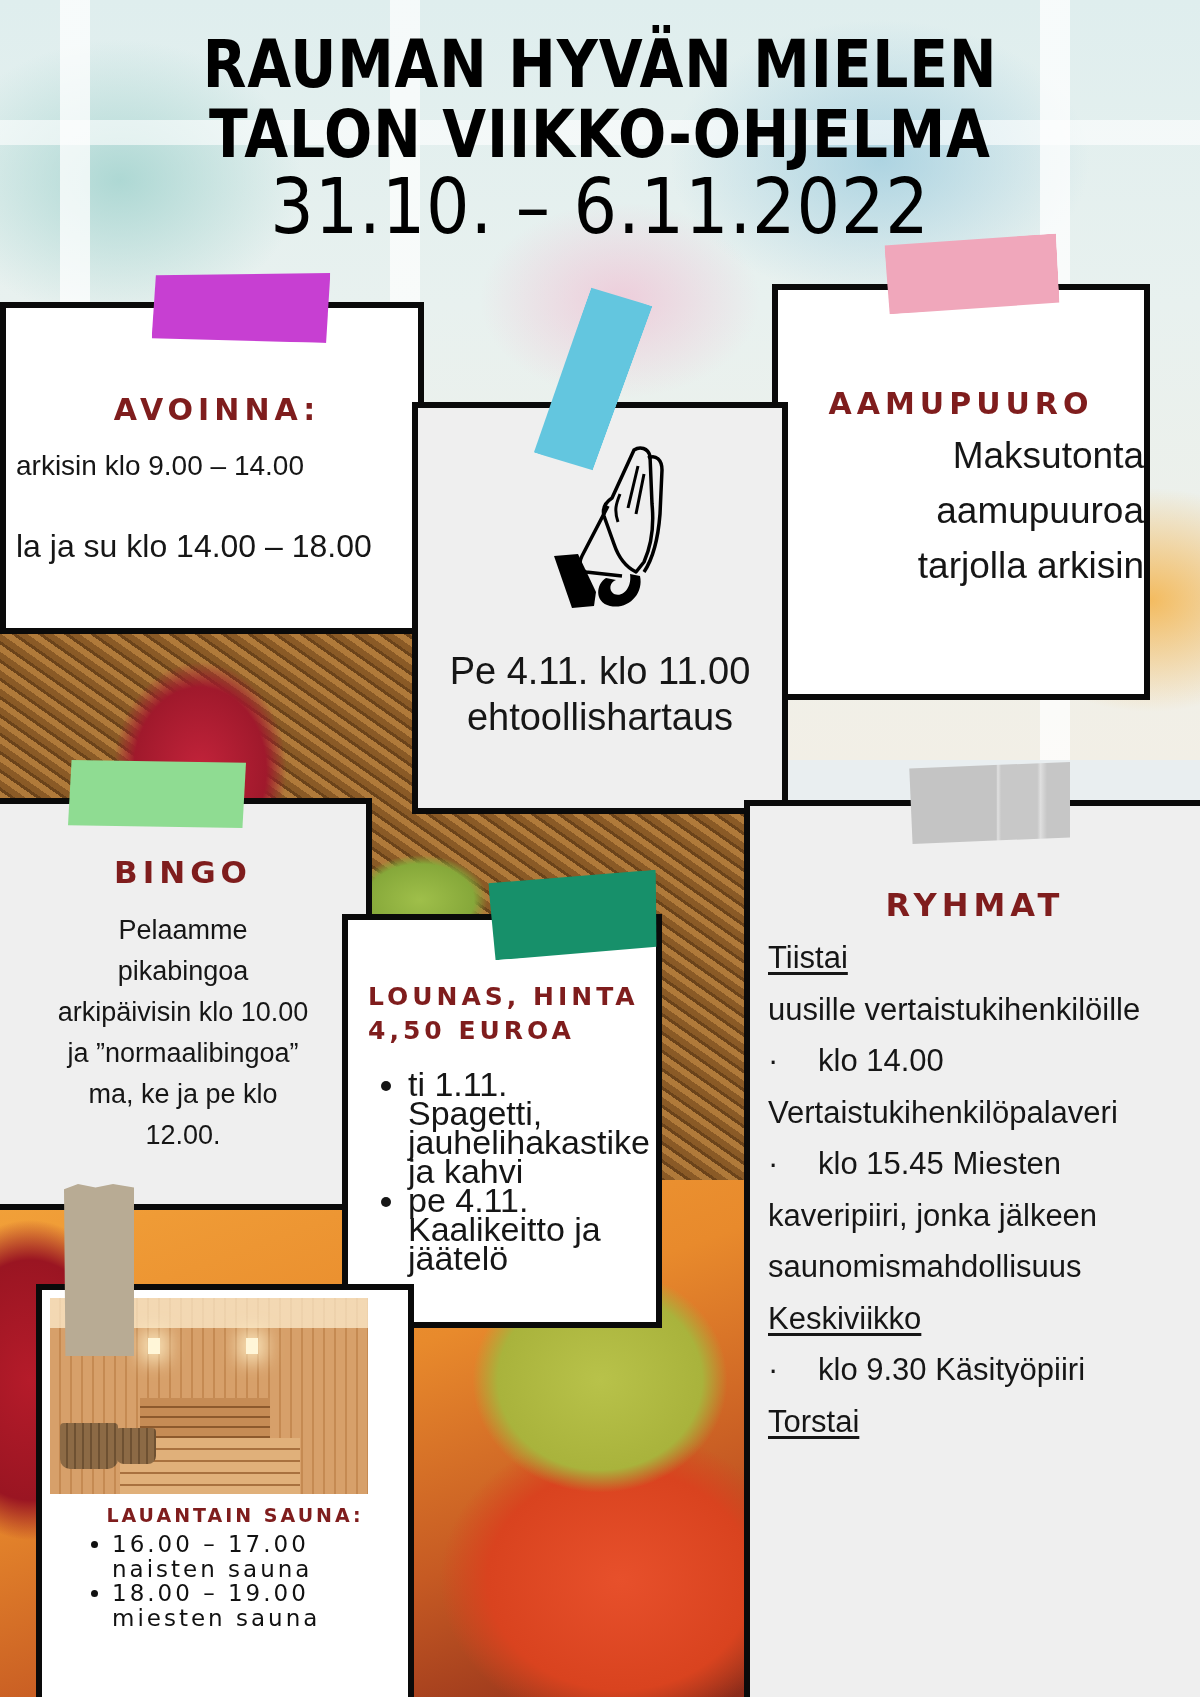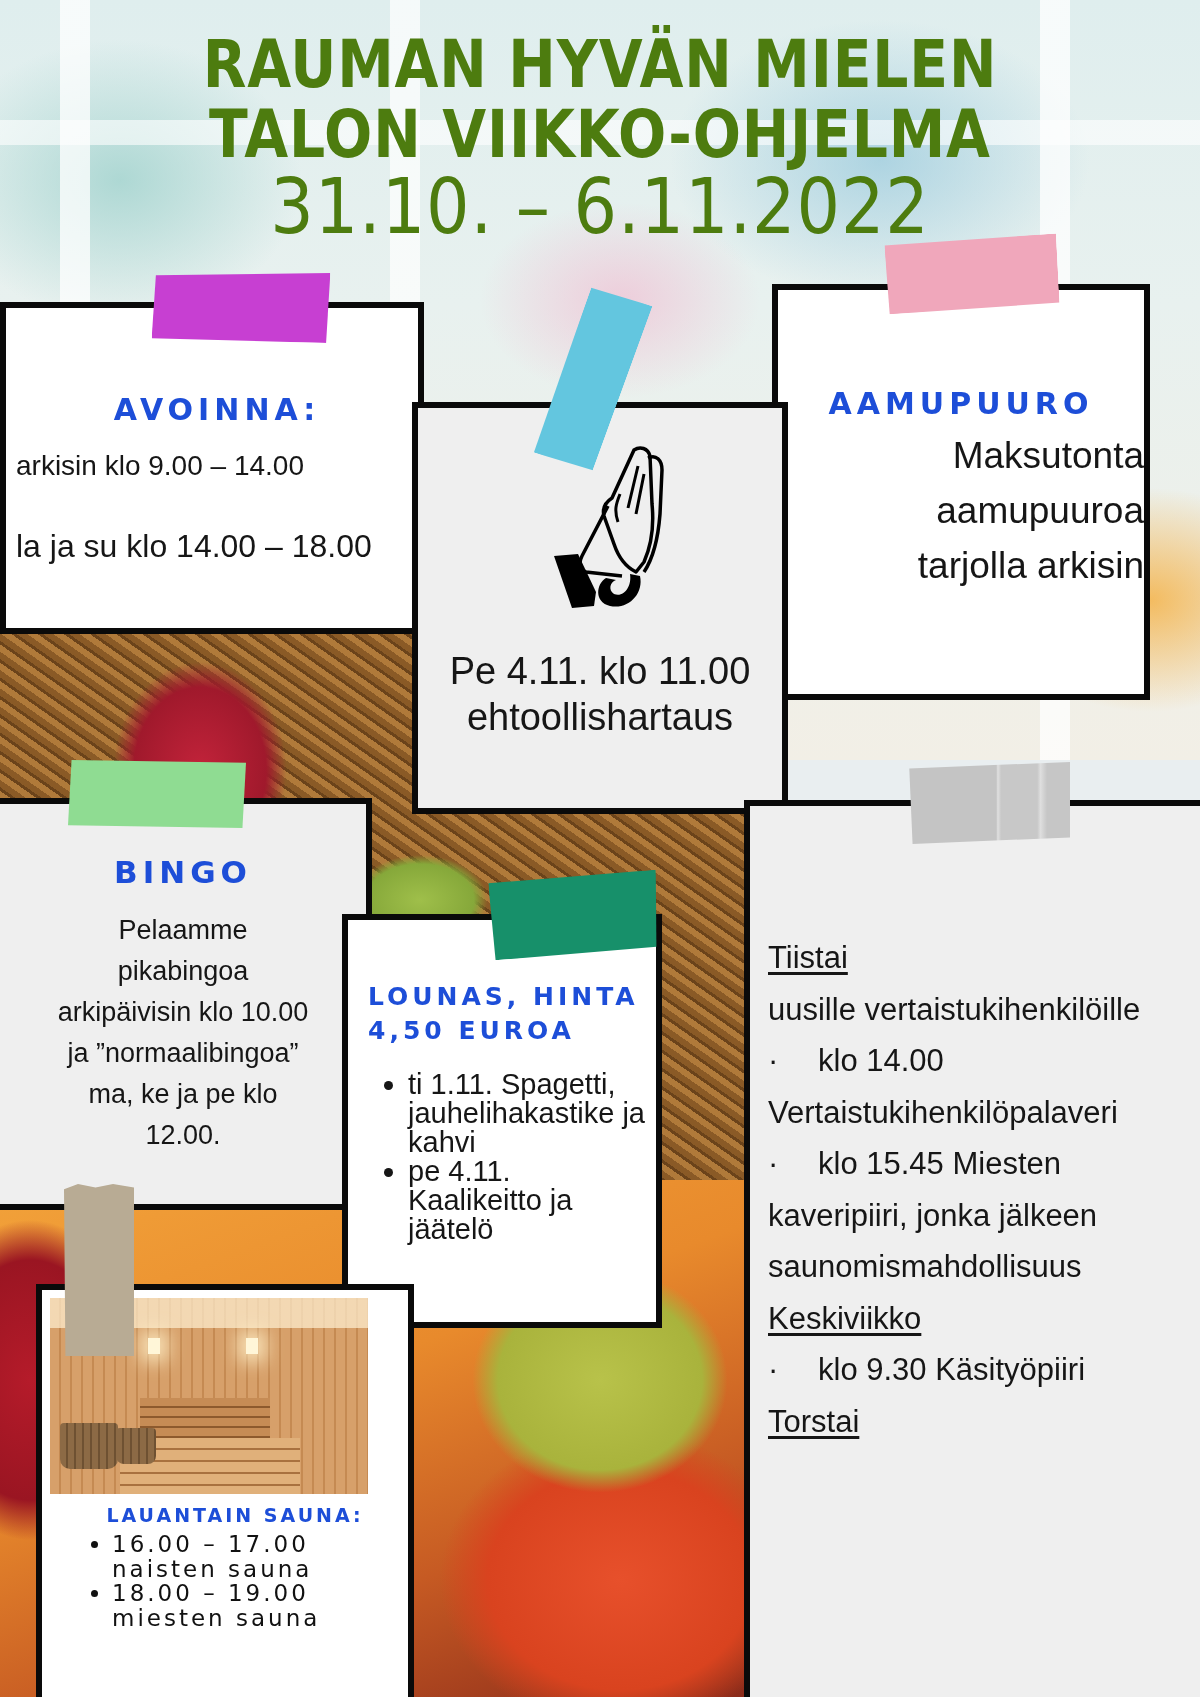--- a/index.html
+++ b/index.html
@@ -38,34 +38,34 @@
     background:
       radial-gradient(ellipse 170px 150px at 600px 200px, #b8c24a 0%, #a9b33c 60%, rgba(169,179,60,0) 75%),
       radial-gradient(ellipse 240px 200px at 620px 400px, #e7502b 0%, #d9431f 55%, rgba(217,67,31,0) 75%),
       radial-gradient(ellipse 140px 200px at 30px 200px, #b51b2a 0%, #9a1522 60%, rgba(154,21,34,0) 80%),
       linear-gradient(160deg, #f2a23a 0%, #e88a2c 40%, #c65a23 70%, #8a2a1a 100%);
   }
   
   .title {
     position: absolute; left: 0; top: 30px; width: 1200px;
     text-align: center; font-family: "DejaVu Sans", sans-serif;
-    font-weight: bold; color: #4d7c0f; line-height: 70px;
+    font-weight: bold; color: #000000; line-height: 70px;
     letter-spacing: 1px;
   }
   .title .l { font-size: 66px; transform: scaleX(0.86); display: block; }
   .title .d { font-size: 76px; font-weight: normal; transform: scaleX(0.9); display: block; margin-top: 2px; }
   
   .panel {
     position: absolute; border: 6px solid #0a0a0a; background: #fff;
   }
   .panel.grey { background: #efefef; }
   .tape { position: absolute; }
   .heading {
     font-family: "DejaVu Sans", sans-serif; font-weight: bold;
-    letter-spacing: 5px; color: #1d4ed8; text-align: center;
+    letter-spacing: 5px; color: #7f1d1d; text-align: center;
   }
   .body-text { font-family: "Liberation Sans", sans-serif; color: #161616; }
 
   
   #p-avoinna { left: 0; top: 302px; width: 424px; height: 332px; }
   #p-avoinna .heading { position: absolute; left: 0; right: 0; top: 84px; font-size: 30px; padding-left: 10px; }
   #p-avoinna .line1 { position: absolute; left: 10px; top: 142px; font-size: 28px; }
   #p-avoinna .line2 { position: absolute; left: 10px; top: 220px; font-size: 32px; }
 
   
@@ -79,21 +79,21 @@
   #p-aamu .txt { position: absolute; left: 0; right: 0; top: 138px; text-align: right; font-size: 37px; line-height: 55px; }
 
   
   #p-bingo { left: -6px; top: 798px; width: 378px; height: 412px; }
   #p-bingo .heading { position: absolute; left: 0; right: 0; top: 50px; font-size: 31px; }
   #p-bingo .txt { position: absolute; left: 0; right: 0; top: 106px; text-align: center; font-size: 27px; line-height: 41px; }
 
   
   #p-lounas { left: 342px; top: 914px; width: 320px; height: 414px; }
   #p-lounas .heading { position: absolute; left: 20px; right: 10px; top: 60px; font-size: 25px; text-align: left; letter-spacing: 4px; line-height: 34px; }
-  #p-lounas ul { position: absolute; left: 60px; right: 10px; top: 150px; font-size: 29px; line-height: 29px; }
+  #p-lounas ul { position: absolute; left: 60px; right: 10px; top: 150px; font-size: 34px; line-height: 29px; }
   #p-lounas li { margin-bottom: 0; }
 
   
   #p-ryhmat { left: 744px; top: 800px; width: 462px; height: 904px; }
   #p-ryhmat .heading { position: absolute; left: 0; right: 0; top: 80px; font-size: 32px; }
   #p-ryhmat .list { position: absolute; left: 18px; right: 0; top: 126px; font-size: 31px; line-height: 51.5px; }
   #p-ryhmat .day { text-decoration: underline; text-underline-offset: 4px; display: block; }
   #p-ryhmat .item { display: block; }
   #p-ryhmat .dot { display: inline-block; width: 50px; }
 
@@ -182,20 +182,21 @@
     <div>4,50 EUROA</div>
   </div>
   <ul class="body-text">
     <li>ti 1.11. Spagetti, jauhelihakastike ja kahvi</li>
     <li>pe 4.11. Kaalikeitto ja jäätelö</li>
   </ul>
 </div>
 <div class="tape" style="left:490px; top:874px; width:168px; height:82px; background:#17906a; transform:rotate(-3deg); clip-path:polygon(0 6%,100% 0,98% 94%,2% 100%);"></div>
 
 <div class="panel grey" id="p-ryhmat">
+  <div class="heading">RYHMAT</div>
   <div class="body-text list">
     <span class="day">Tiistai</span>
     <span class="item">uusille vertaistukihenkilöille</span>
     <span class="item"><span class="dot">·</span><span>klo 14.00</span></span>
     <span class="item">Vertaistukihenkilöpalaveri</span>
     <span class="item"><span class="dot">·</span><span>klo 15.45 Miesten</span></span>
     <span class="item">kaveripiiri, jonka jälkeen</span>
     <span class="item">saunomismahdollisuus</span>
     <span class="day">Keskiviikko</span>
     <span class="item"><span class="dot">·</span><span>klo 9.30 Käsityöpiiri</span></span>

